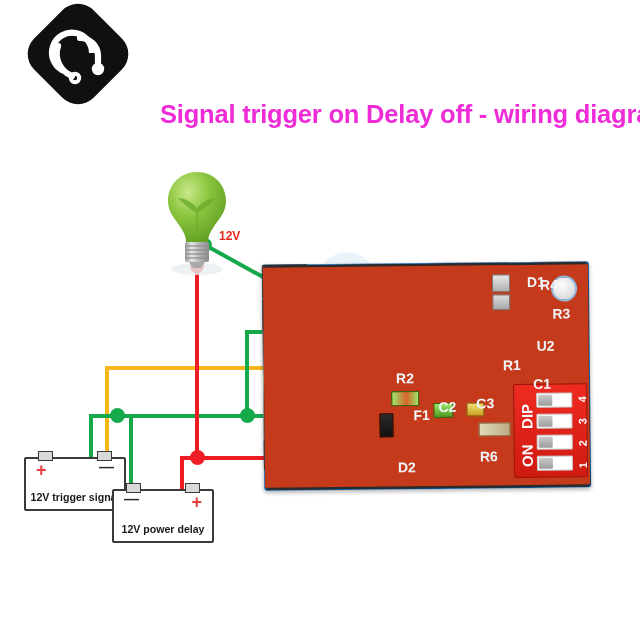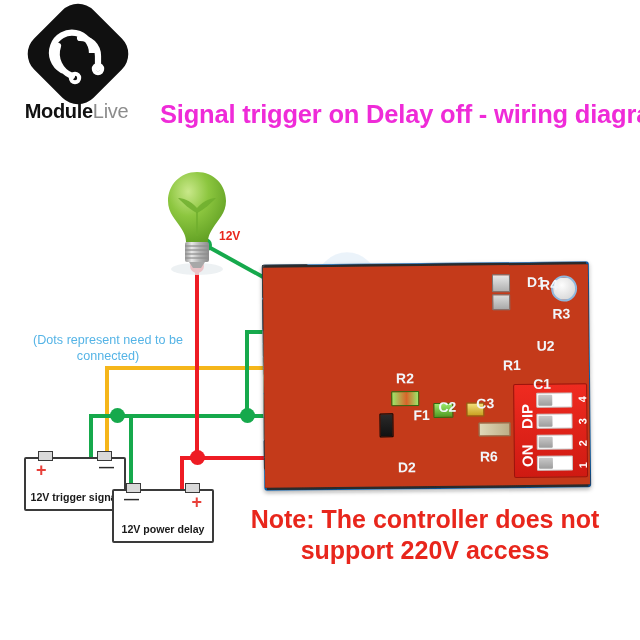--- a/index.html
+++ b/index.html
@@ -192,21 +192,20 @@
     <div id="logo-mark"></div>
     <svg id="logo-glyph" viewBox="0 0 84 84">
       <g fill="none" stroke="#ffffff" stroke-width="6.2" stroke-linecap="round">
         <path d="M26 58 A20 20 0 1 1 56 41 L56 34"></path>
         <path d="M44 26 A18 18 0 0 1 62 44 L62 56"></path>
         <path d="M22 34 A24 24 0 0 0 36 64"></path>
       </g>
       <circle cx="62" cy="57" r="4.2" fill="none" stroke="#ffffff" stroke-width="4"></circle>
       <circle cx="39" cy="66" r="4.2" fill="none" stroke="#ffffff" stroke-width="4"></circle>
     </svg>
-    <div id="logo-text"><span class="m">Module</span><span class="l">Live</span></div>
   </div>
 
   <div id="title">Signal trigger on Delay off - wiring diagram</div>
 
   <div class="wire w-yellow" style="left:105px;top:366px;width:4px;height:94px;"></div>
   <div class="wire w-yellow" style="left:105px;top:366px;width:164px;height:4px;"></div>
 
   <div class="wire w-green" style="left:89px;top:414px;width:4px;height:46px;"></div>
   <div class="wire w-green" style="left:89px;top:414px;width:180px;height:4px;"></div>
   <div class="wire w-green" style="left:129px;top:414px;width:4px;height:76px;"></div>
@@ -268,21 +267,20 @@
   </div>
 
   <div class="battery" style="left:112px;top:489px;width:98px;height:50px;">
     <div class="bat-term" style="left:12px;"></div>
     <div class="bat-term" style="right:12px;"></div>
     <div class="bat-sign sign-minus" style="left:10px;top:1px;font-size:15px;">—</div>
     <div class="bat-sign sign-plus" style="right:10px;">+</div>
     <div class="bat-label">12V power delay</div>
   </div>
 
-  <div id="dots-note">(Dots represent need to be connected)</div>
 
   <div id="pcb">
     <div class="pcb-edge"></div>
 
     <div class="trace" style="left:100px;top:8px;width:2px;height:210px;"></div>
     <div class="trace" style="left:180px;top:150px;width:120px;height:2px;"></div>
     <div class="trace" style="left:240px;top:30px;width:2px;height:120px;"></div>
 
     <div class="term-label" style="left:24px;top:14px;">NO</div>
     <div class="term-label" style="left:24px;top:52px;">COM</div>
@@ -389,15 +387,14 @@
     <div class="silk" style="left:254px;top:114px;">C1</div>
     <div class="silk" style="left:224px;top:95px;">R1</div>
     <div class="silk" style="left:117px;top:107px;">R2</div>
     <div class="silk" style="left:159px;top:136px;">C2</div>
     <div class="silk" style="left:197px;top:133px;">C3</div>
     <div class="silk" style="left:118px;top:196px;">D2</div>
     <div class="silk" style="left:200px;top:186px;">R6</div>
     <div class="silk" style="left:134px;top:144px;">F1</div>
   </div>
 
-  <div id="note">Note: The controller does not support 220V access</div>
 
 </div>
 
 </body></html>

